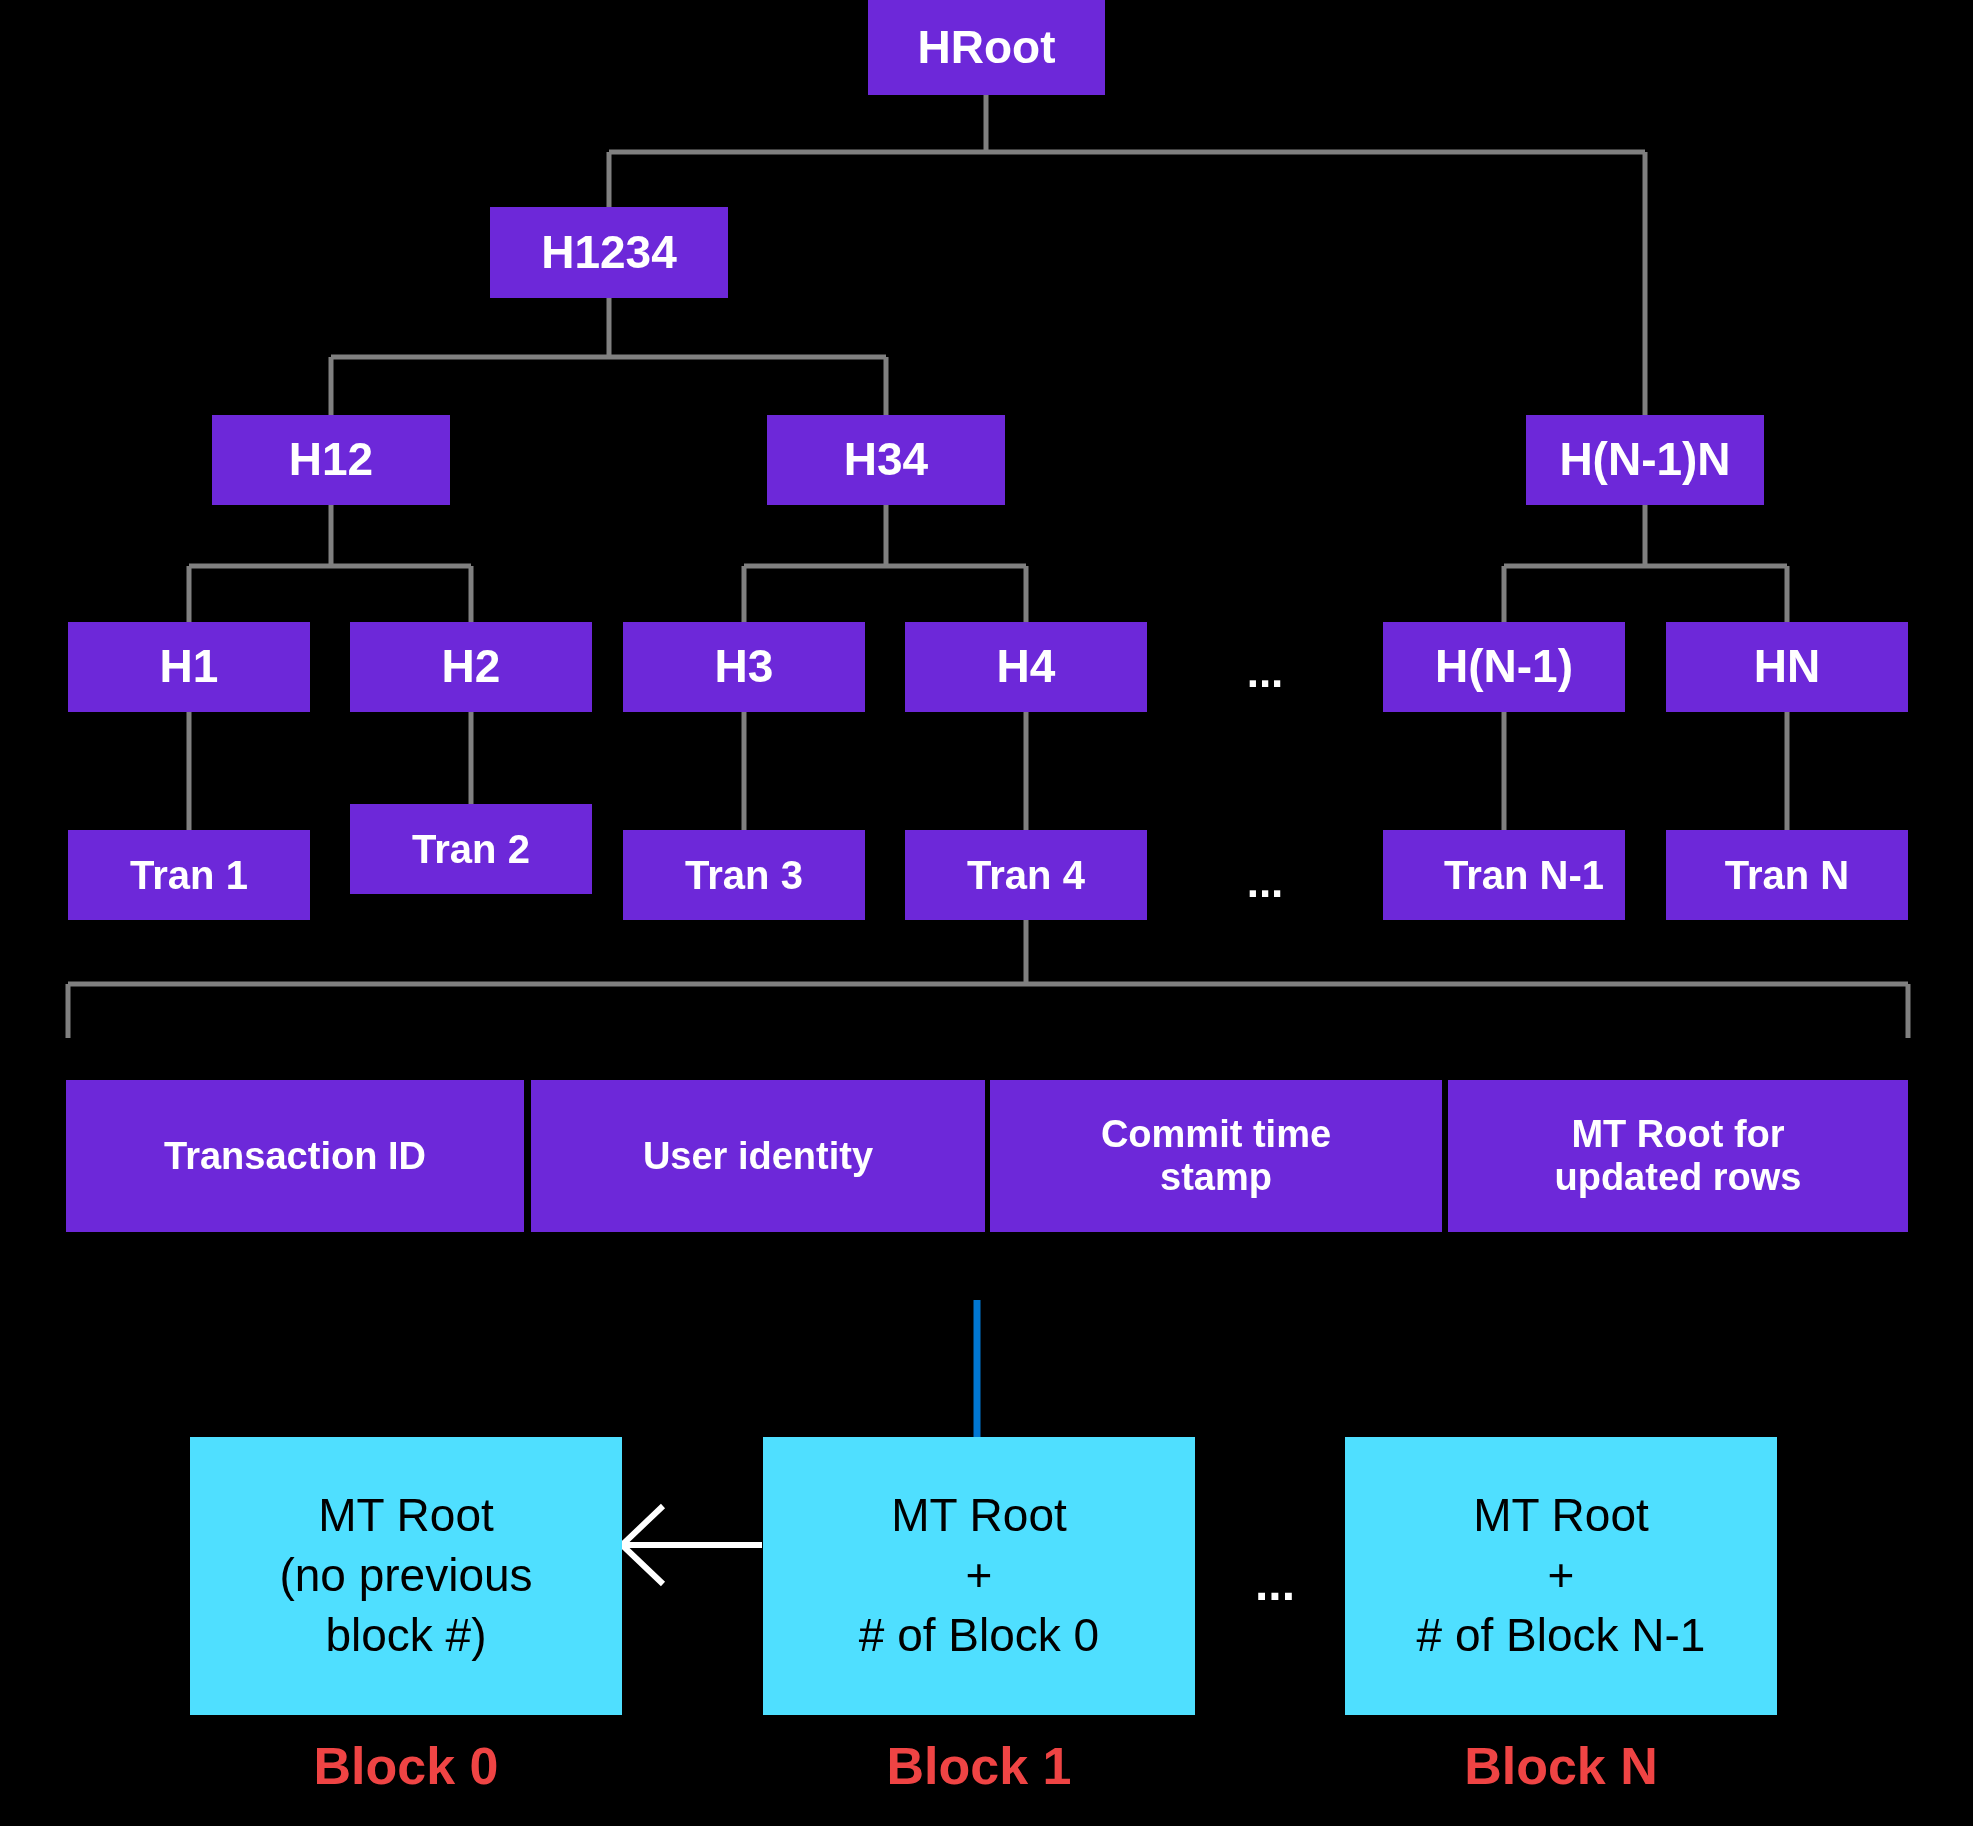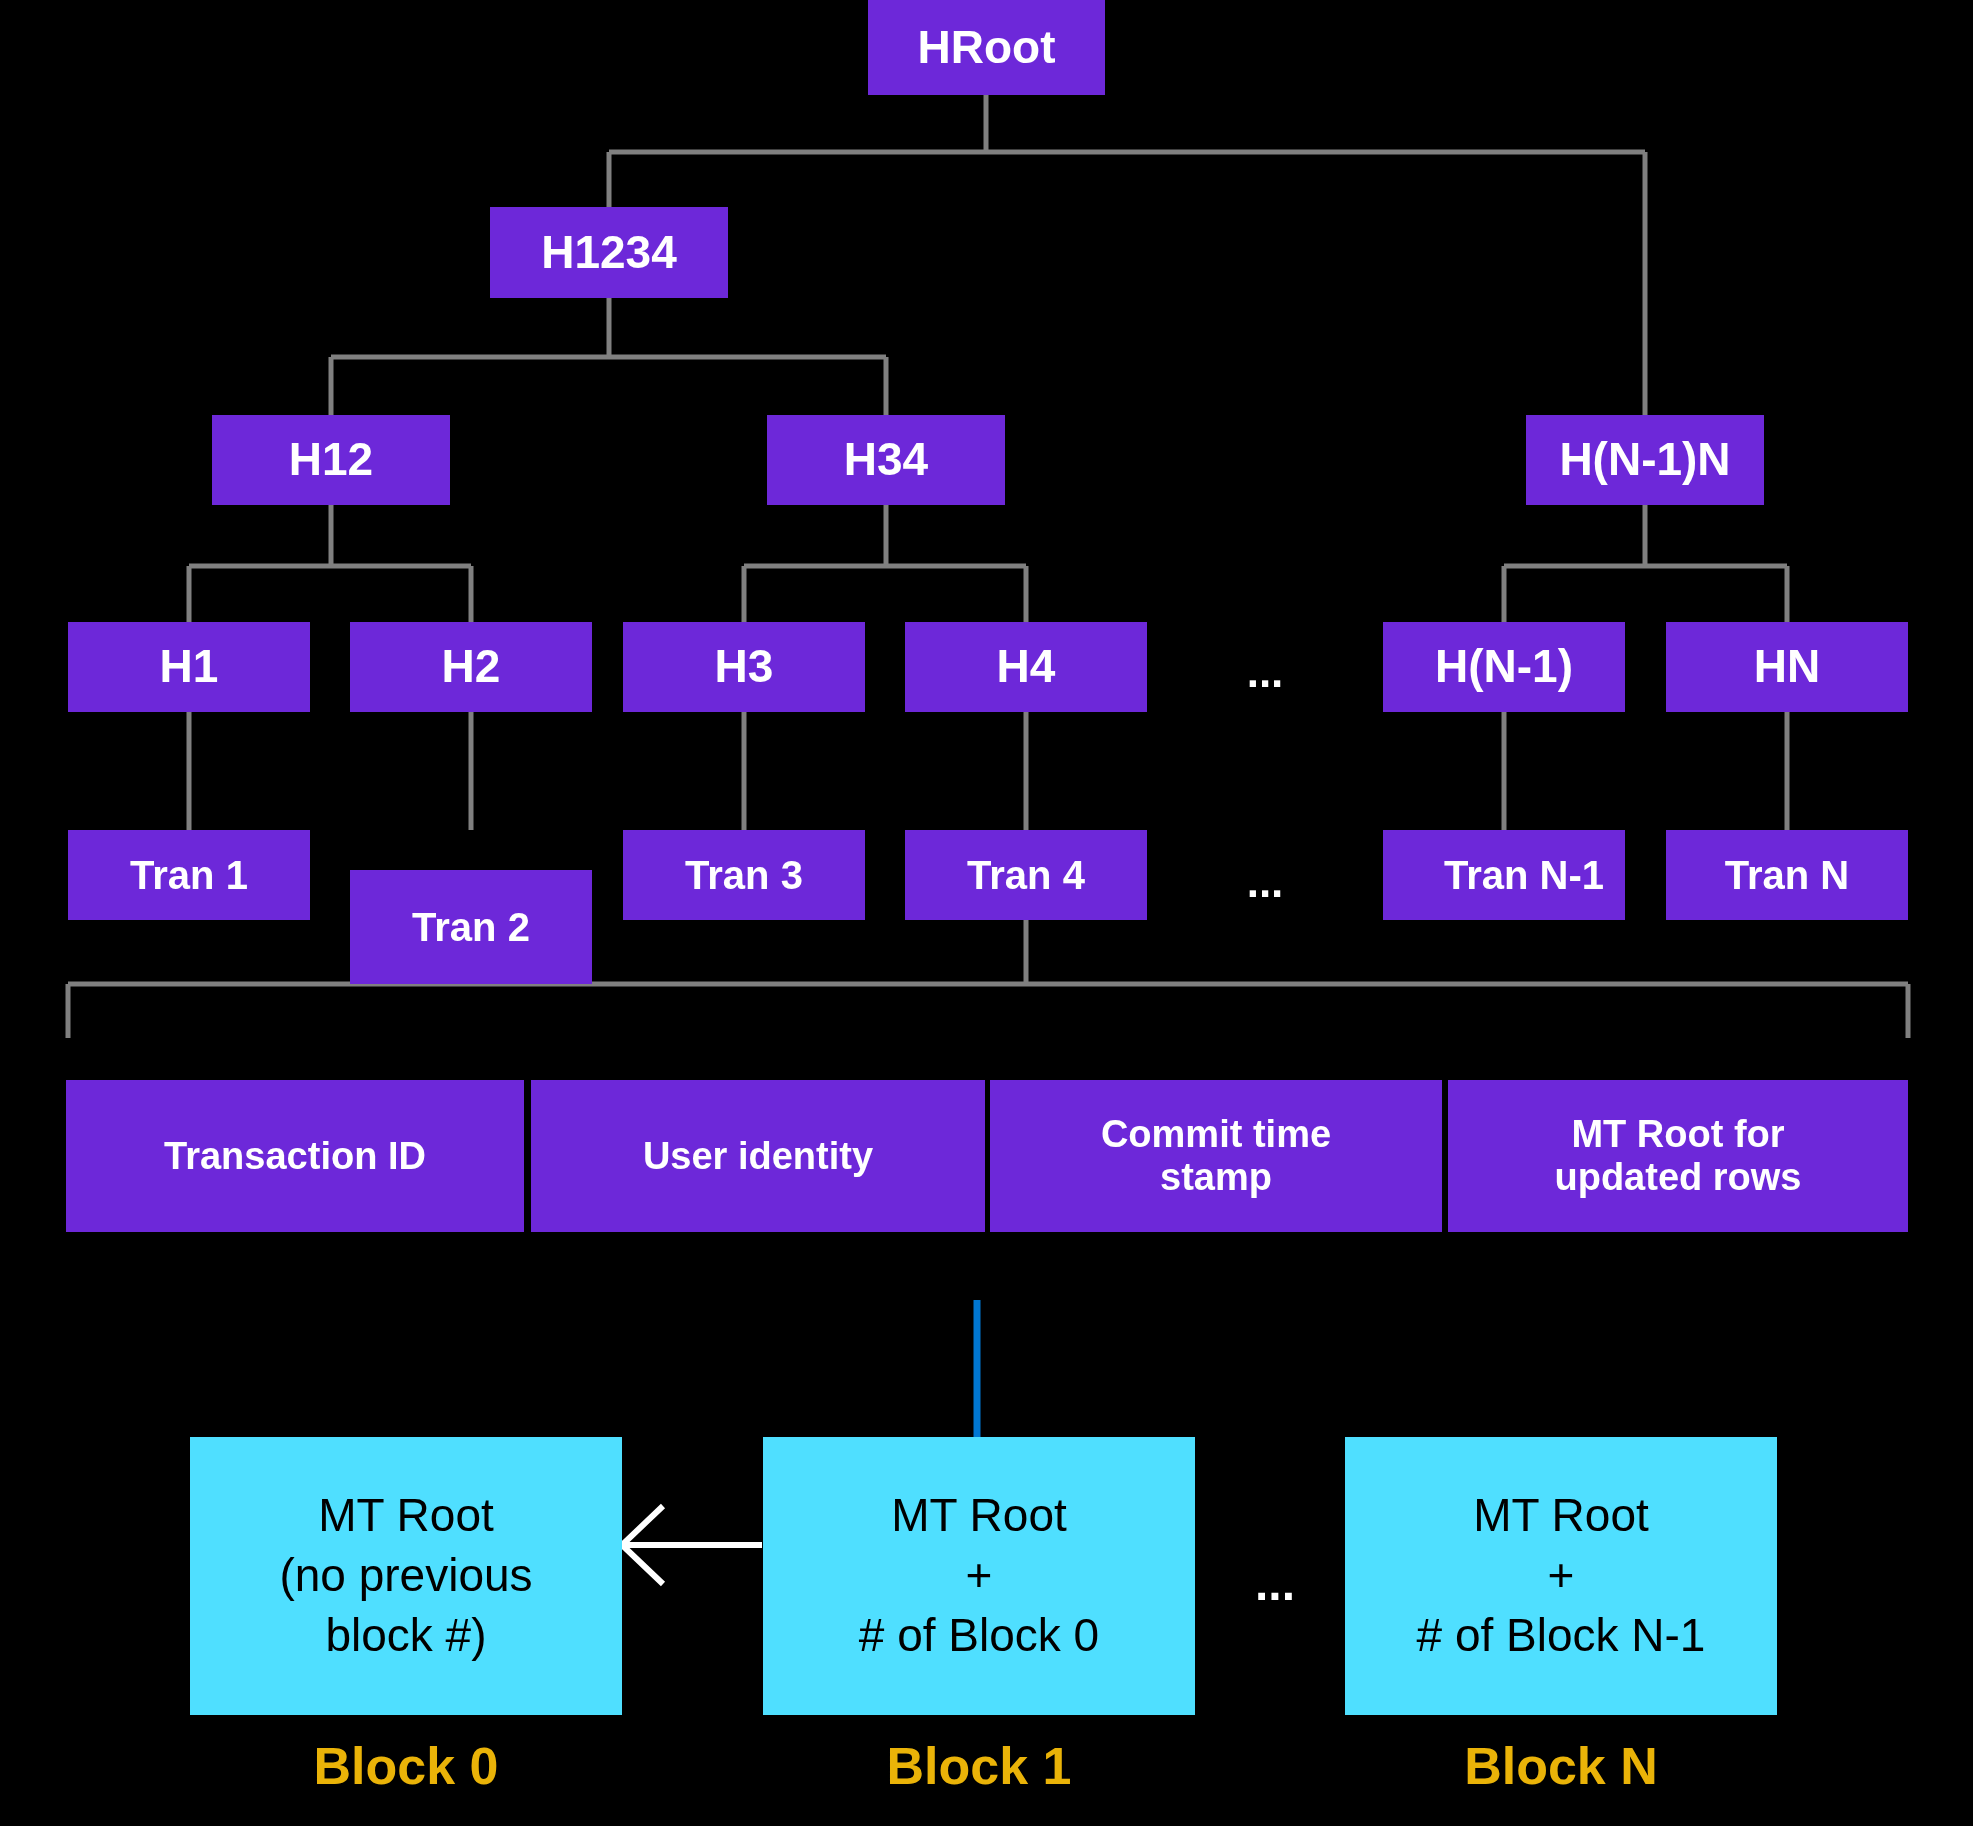--- a/index.html
+++ b/index.html
@@ -42,21 +42,21 @@
     justify-content: center;
     text-align: center;
     font-size: 46px;
     font-weight: normal;
     line-height: 1.30;
     box-sizing: border-box;
     white-space: pre-line;
   }
   .blabel {
     position: absolute;
-    color: #eab308;
+    color: #ef4444;
     font-size: 52px;
     font-weight: bold;
     text-align: center;
     line-height: 1;
   }
   .ellipsis {
     position: absolute;
     color: #FFFFFF;
     font-size: 44px;
     font-weight: bold;
@@ -138,21 +138,21 @@
   <div class="node hash" style="left:68px; top:622px; width:242px; height:90px;">H1</div>
   <div class="node hash" style="left:350px; top:622px; width:242px; height:90px;">H2</div>
   <div class="node hash" style="left:623px; top:622px; width:242px; height:90px;">H3</div>
   <div class="node hash" style="left:905px; top:622px; width:242px; height:90px;text-align:right;">H4</div>
   <div class="node hash" style="left:1383px; top:622px; width:242px; height:90px;">H(N-1)</div>
   <div class="node hash" style="left:1666px; top:622px; width:242px; height:90px;">HN</div>
 
   <div class="ellipsis" style="left:1200px; top:650px; width:130px;">...</div>
 
   <div class="node tran" style="left:68px; top:830px; width:242px; height:90px;">Tran 1</div>
-  <div class="node tran" style="left:350px; top:870px; width:242px; height:114px;text-align:right;">Tran 2</div>
+  <div class="node tran" style="left:350px; top:804px; width:242px; height:90px;text-align:right;">Tran 2</div>
   <div class="node tran" style="left:623px; top:830px; width:242px; height:90px;">Tran 3</div>
   <div class="node tran" style="left:905px; top:830px; width:242px; height:90px;">Tran 4</div>
   <div class="node tran" style="left:1383px; top:830px; width:242px; height:90px;padding-left:40px;">Tran N-1</div>
   <div class="node tran" style="left:1666px; top:830px; width:242px; height:90px;">Tran N</div>
 
   <div class="ellipsis" style="left:1200px; top:860px; width:130px;">...</div>
 
   <div class="node field" style="left:66px; top:1080px; width:458px; height:152px;">Transaction ID</div>
   <div class="node field" style="left:531px; top:1080px; width:454px; height:152px;">User identity</div>
   <div class="node field" style="left:990px; top:1080px; width:452px; height:152px; white-space:pre-line;">Commit time

